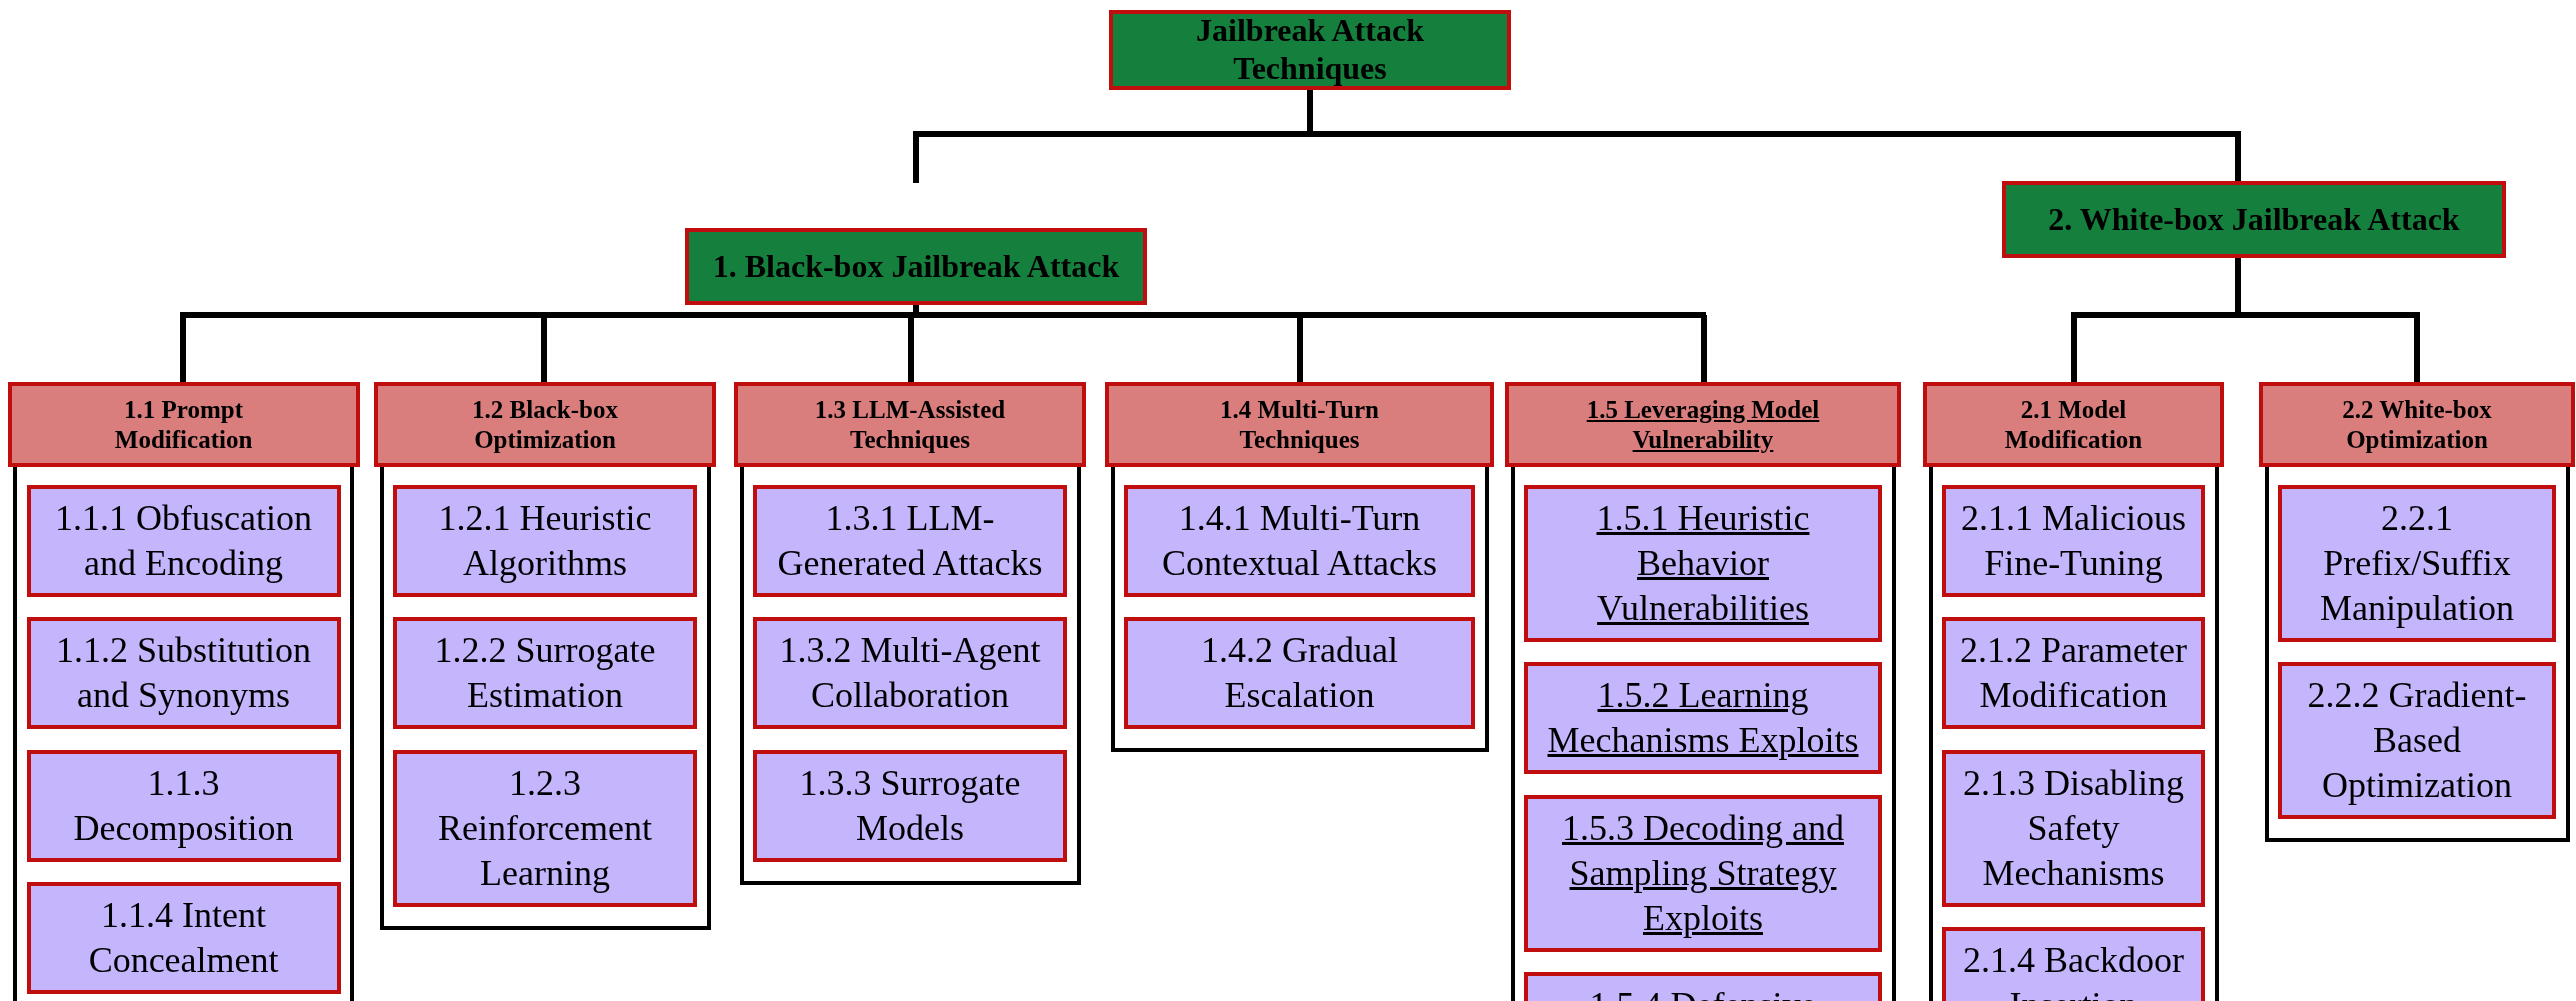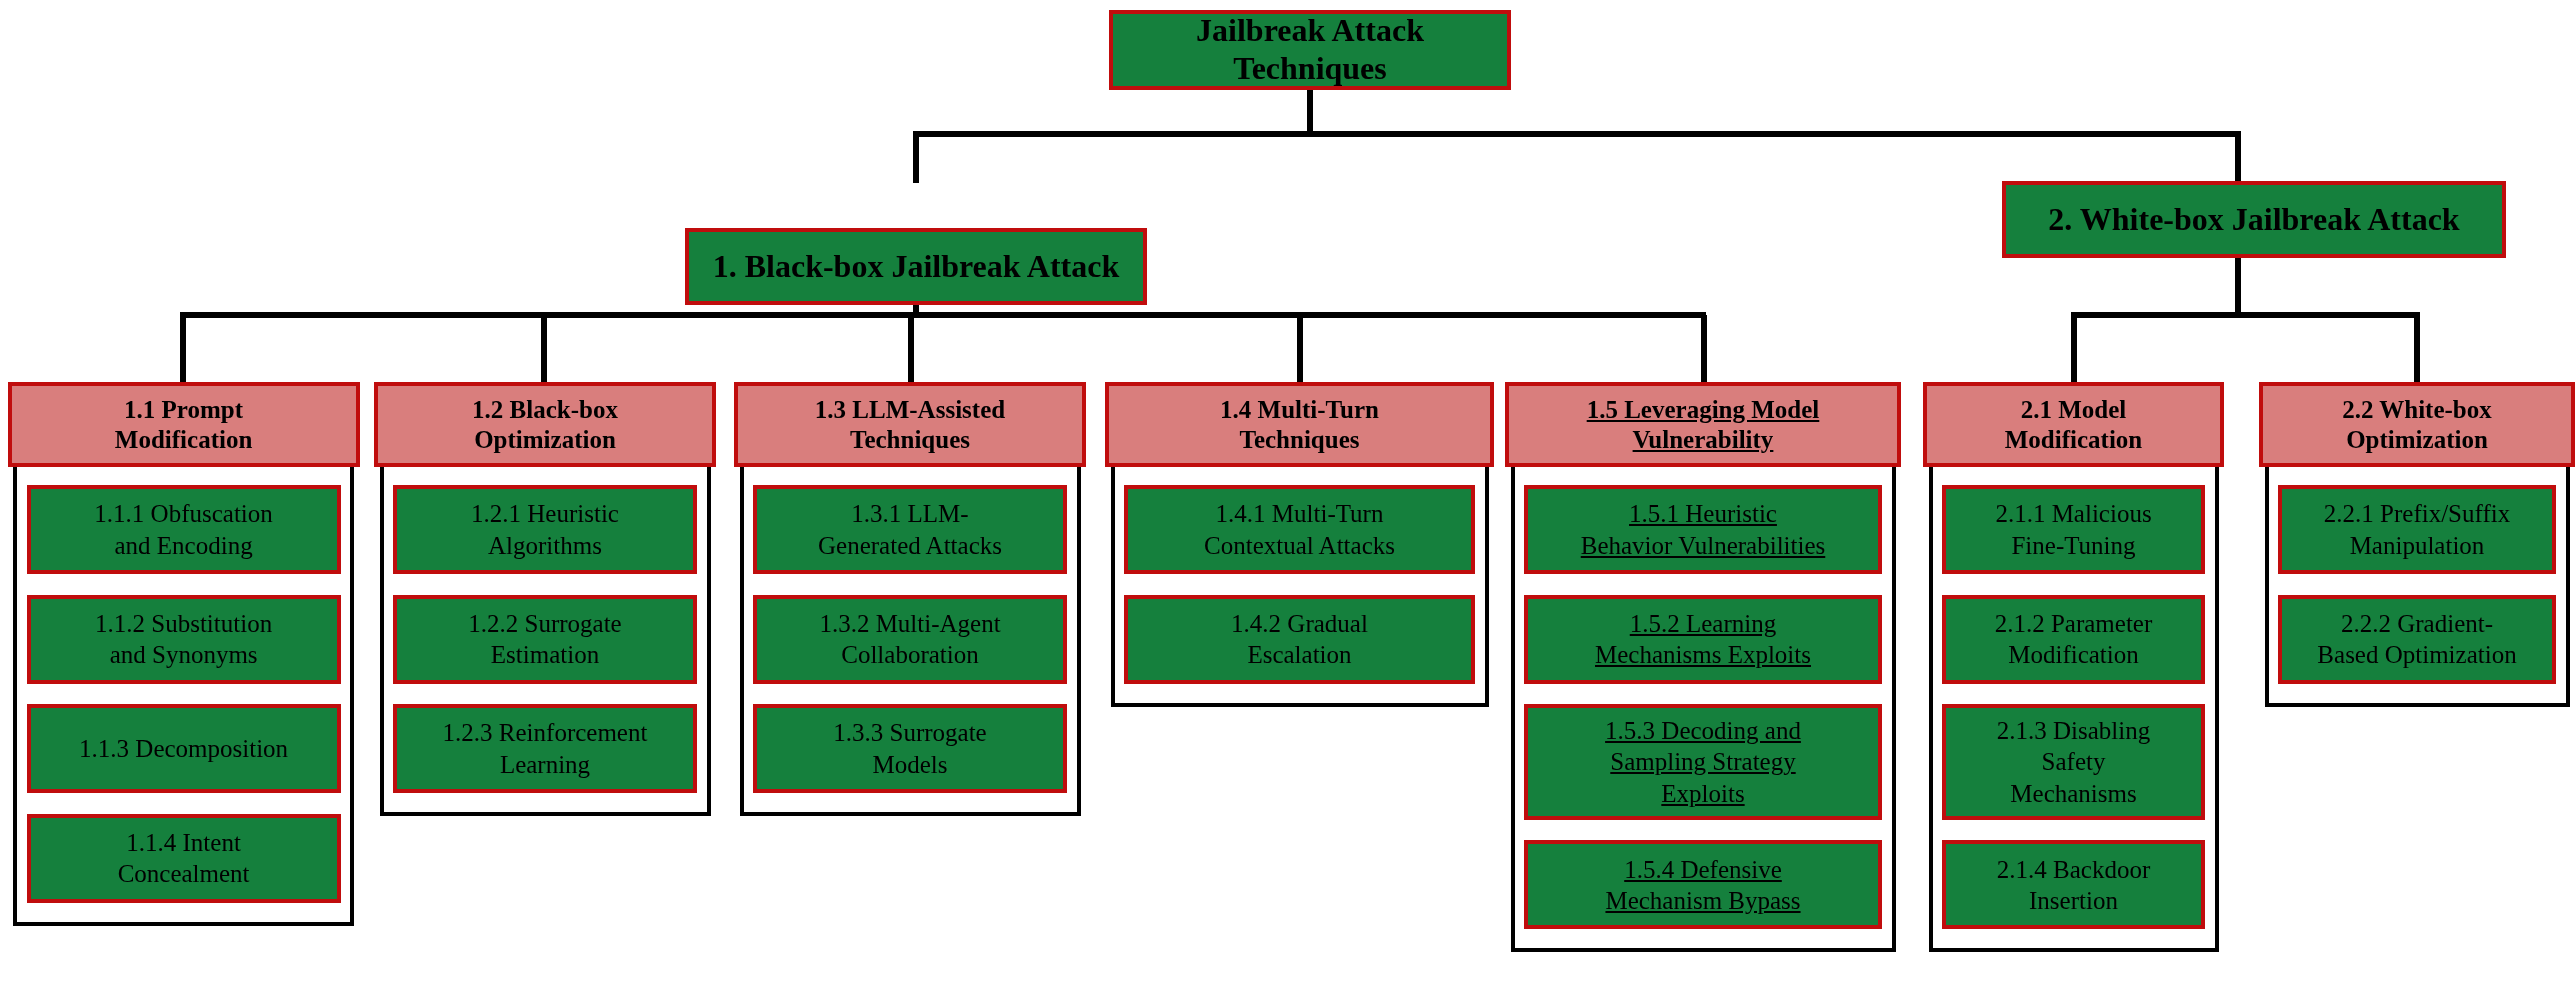--- a/index.html
+++ b/index.html
@@ -78,26 +78,26 @@
     border-top:none;
     padding:18px 9.6px 19px;
     display:flex;
     flex-direction:column;
     gap:20.6px;
     background:#ffffff;
   }
   .leaf{
     box-sizing:border-box;
     border:4.1px solid var(--red);
-    background:#15803d;
+    background:#c4b5fd;
     display:flex;
     align-items:center;
     justify-content:center;
     text-align:center;
-    font-size:25px;
+    font-size:36px;
     line-height:1.25;
     white-space:pre-line;
     padding:6.9px 2.8px;
     min-height:89px;
     color:#000;
   }
 </style>
 </head>
 <body>
 

